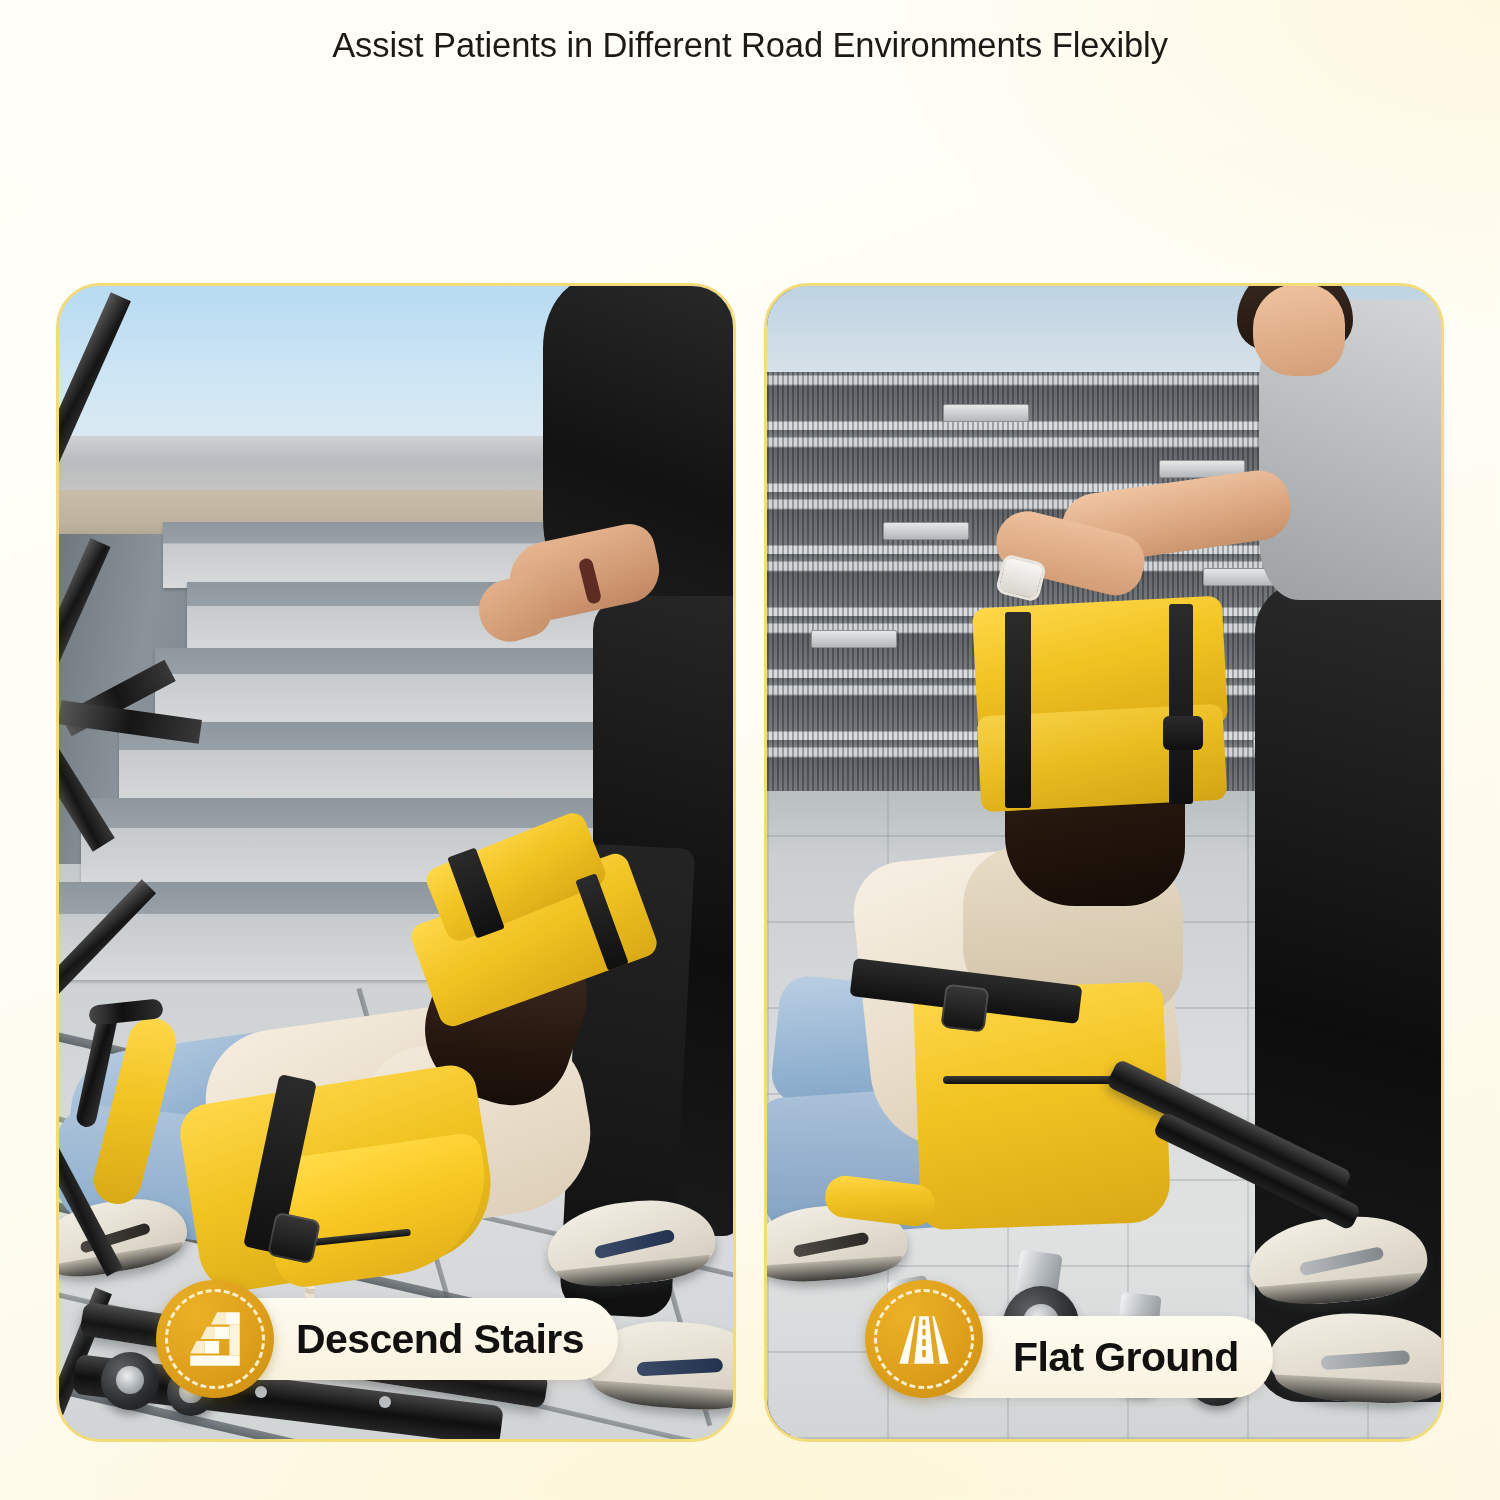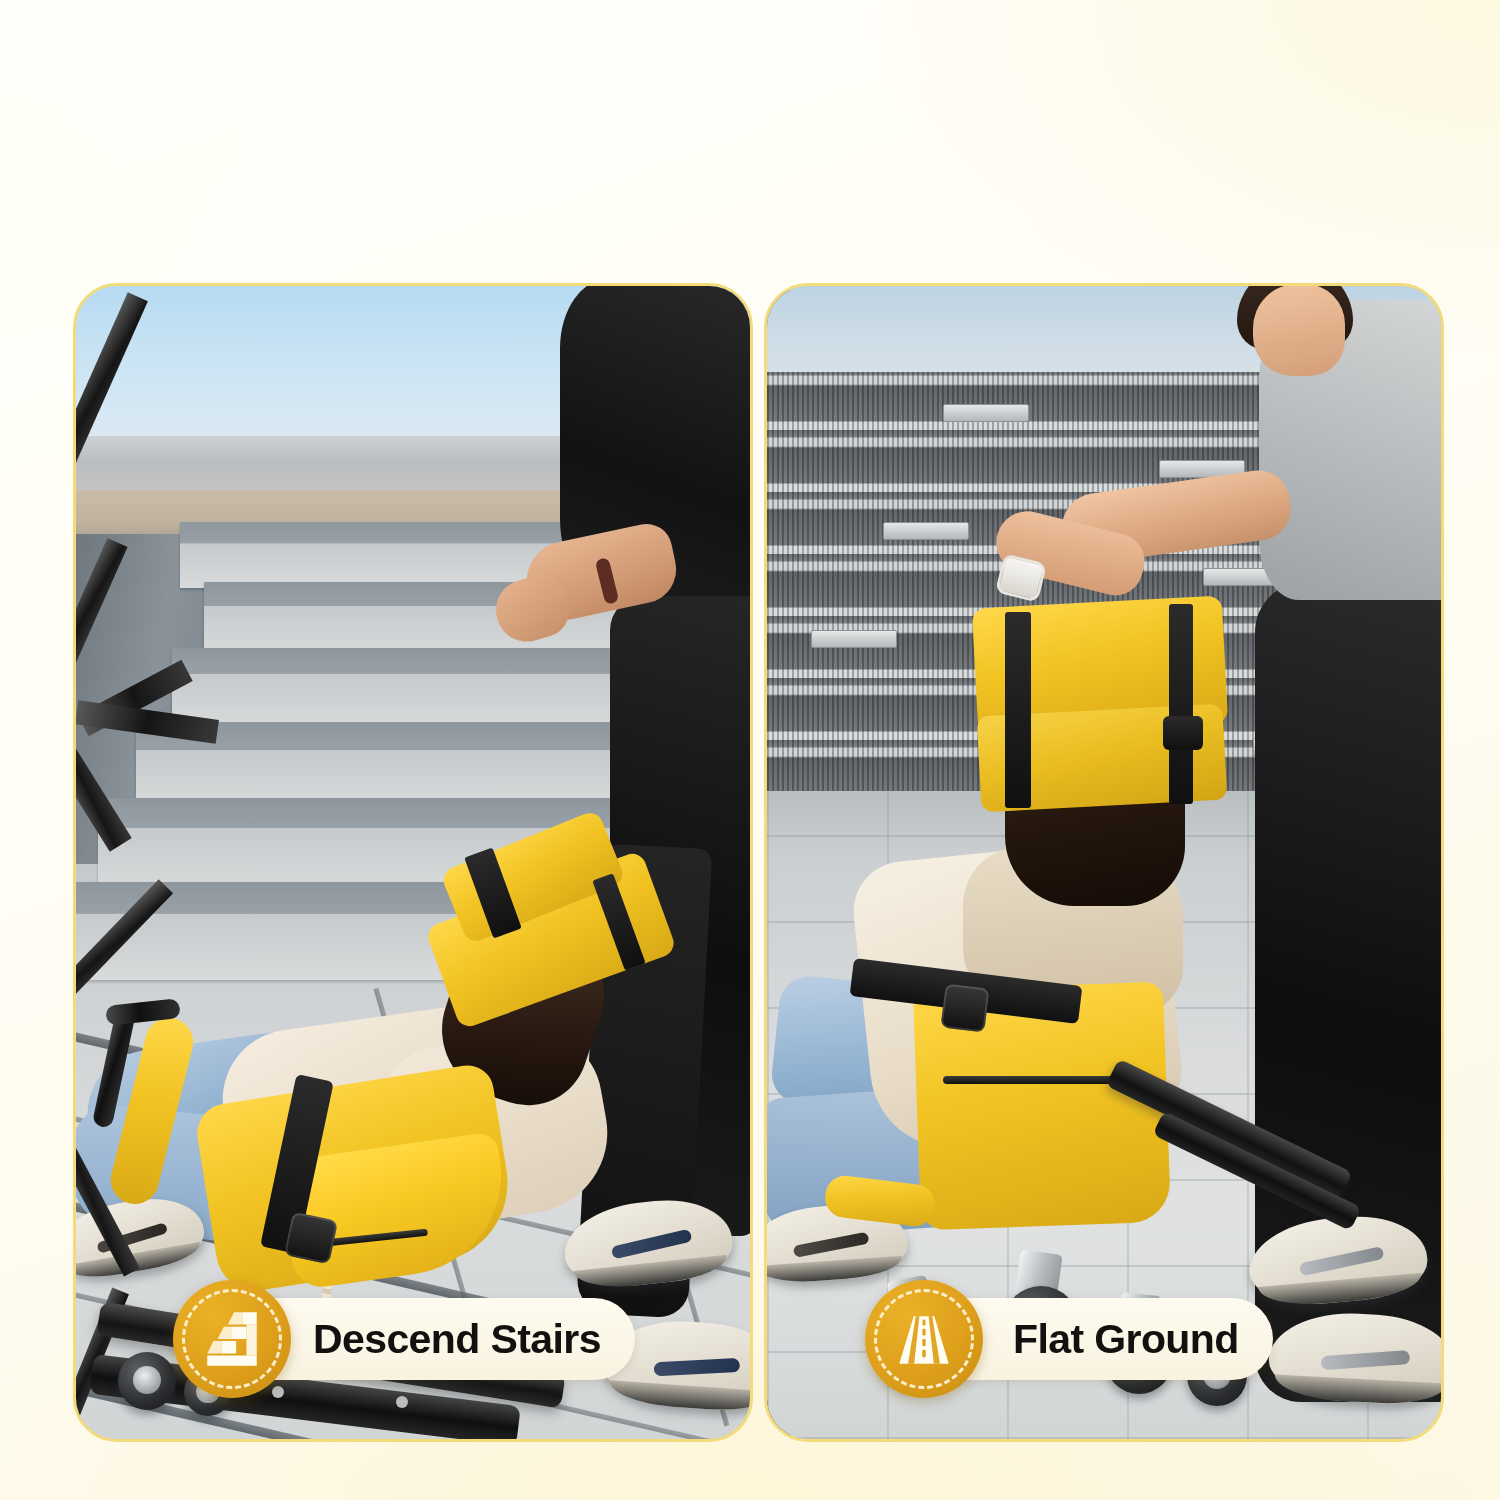--- a/index.html
+++ b/index.html
@@ -42,21 +42,21 @@
   
   .panel {
     position: absolute;
     top: 283px;
     width: 680px; height: 1159px;
     border: 3px solid #f2db78;
     border-radius: 44px;
     overflow: hidden;
     background: #cfd3d6;
   }
-  #panel-left  { left: 73px; }
+  #panel-left  { left: 56px; }
   #panel-right { left: 764px; }
 
   .photo { position: absolute; inset: 0; overflow: hidden; }
 
   
   .l-sky {
     position: absolute; left: 0; top: 0; width: 100%; height: 175px;
     background: linear-gradient(#b7dbf2 0%, #cfe6f4 55%, #dfeaf1 100%);
   }
   .l-haze {
@@ -234,21 +234,21 @@
   }
   .swivel {
     position: absolute;
     background: linear-gradient(100deg, #f2f4f5, #b8bdc1 50%, #8d9296);
     border-radius: 5px;
   }
 
   
   .badge { position: absolute; display: flex; align-items: center; }
   #badge-left  { left: 153px; top: 1277px; }
-  #badge-right { left: 862px; top: 1277px; }
+  #badge-right { left: 862px; top: 1277px; align-items: flex-end; }
 
   .badge-pill {
     height: 82px;
     border-radius: 41px;
     background: linear-gradient(#fefbf0, #f8f2df);
     display: flex; align-items: center;
     padding: 0 34px 0 84px;
     margin-left: -62px;
     box-shadow: 0 3px 10px rgba(90,80,40,.14);
   }
@@ -270,20 +270,21 @@
   .badge-circle svg { position: relative; width: 66px; height: 66px; }
 
   .badge-pill.r { padding-left: 92px; }
 </style>
 </head>
 <body>
 
 <div id="page">
 
   <div class="header">
+    <div class="subtitle">Assist Patients in Different Road Environments Flexibly</div>
   </div>
 
   <div class="panel" id="panel-left">
     <div class="photo">
 
       <div class="l-sky"></div>
       <div class="l-haze"></div>
       <div class="l-sand"></div>
       <div class="l-ground"></div>
 

